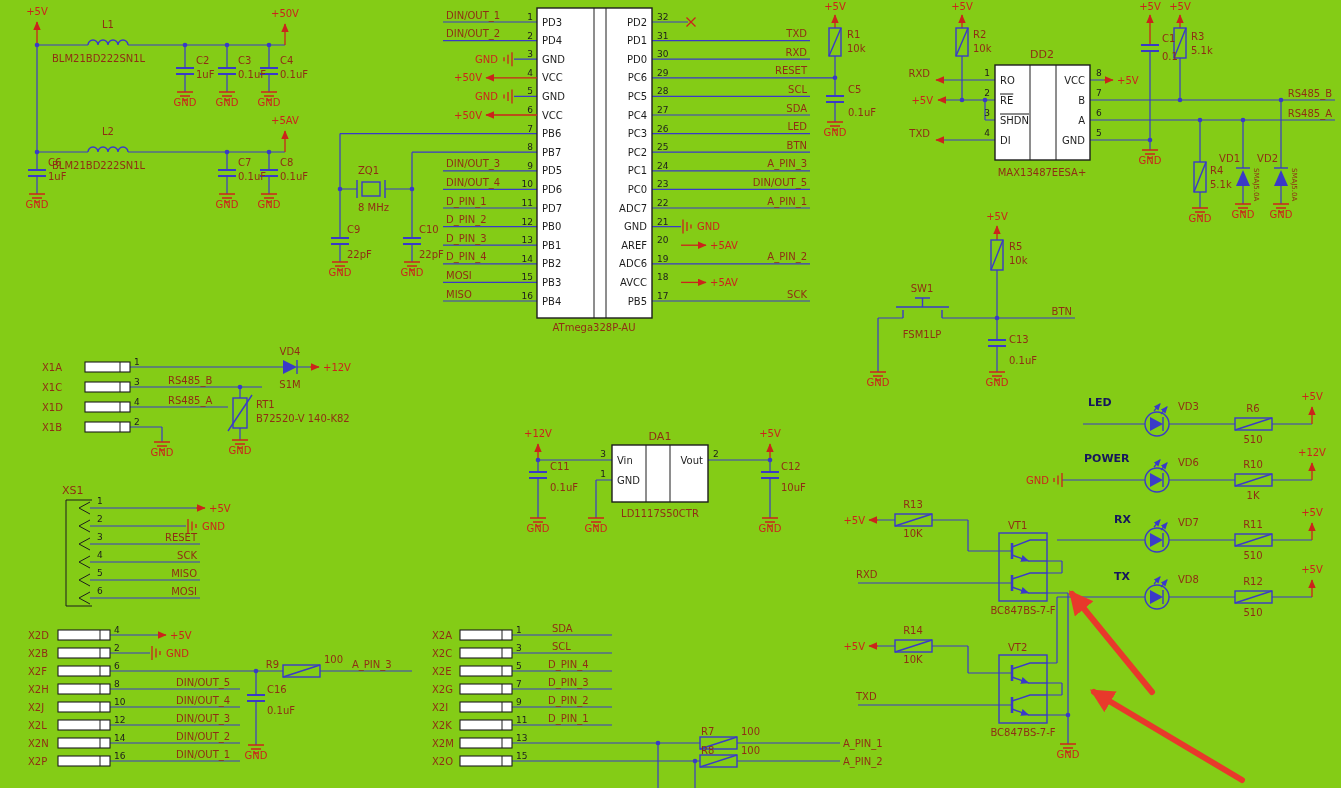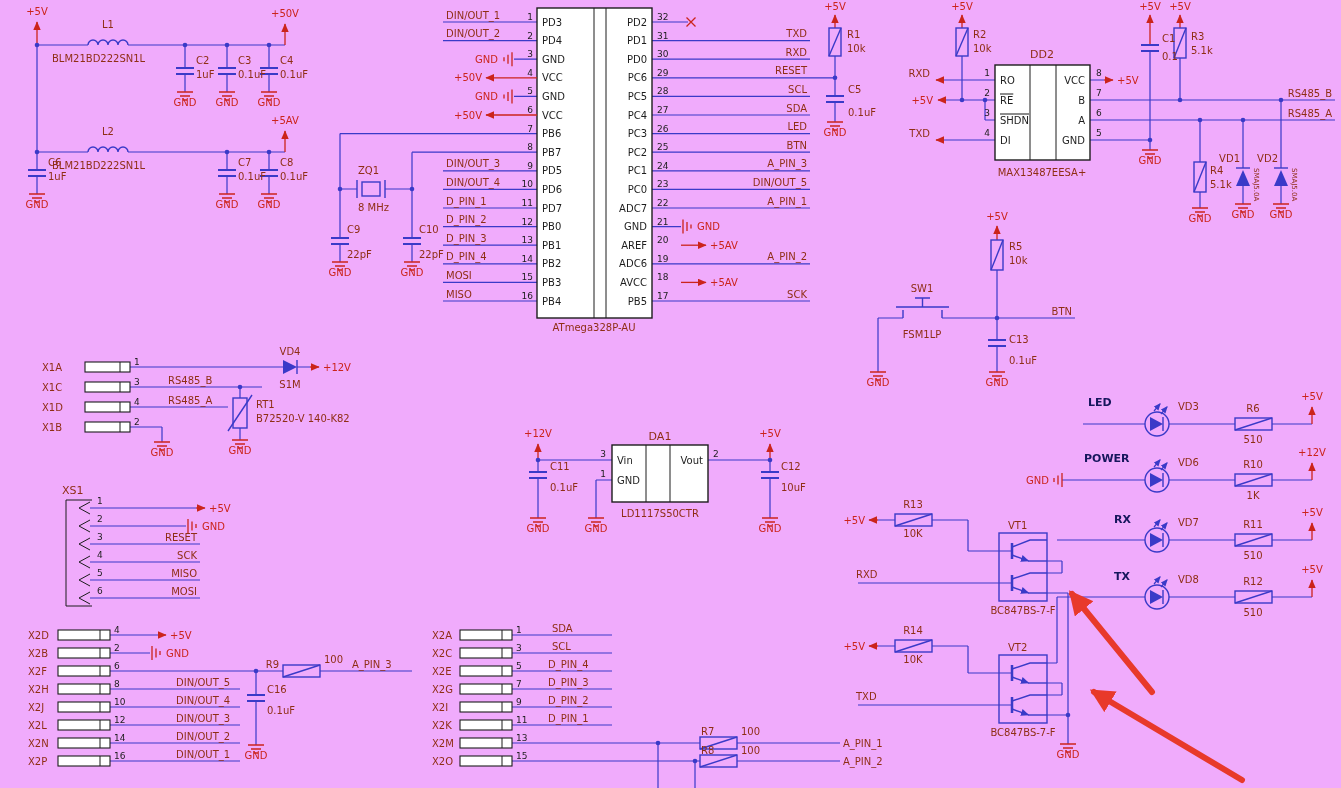--- a/index.html
+++ b/index.html
@@ -1,17 +1,17 @@
 <!DOCTYPE html>
 <html><head>
 <meta charset="utf-8">
 <style>
   html,body{margin:0;padding:0;}
   body{background:#e8e8e8;}
-  #sheet{width:1341px;height:788px;background:#f0abfc;position:relative;overflow:hidden;}
+  #sheet{width:1341px;height:788px;background:#84cc16;position:relative;overflow:hidden;}
   svg text{font-family:"DejaVu Sans","Liberation Sans",sans-serif;}
   .net,.ref,.val,.part{fill:#8f2e14;font-size:10px;}
   .pwr{fill:#cb241b;font-size:10px;}
   .pnum{fill:#1d1d1d;font-size:9px;}
   .pname{fill:#1d1d1d;font-size:10px;}
   .big{font-size:11px;}
   .blk{fill:#16165c;font-size:11px;font-weight:bold;}
   .smaj{fill:#8f2e14;font-size:7px;}
   .ovl{text-decoration:overline;}
   .w{stroke:#3a3ac8;stroke-width:1.2;fill:none;}

